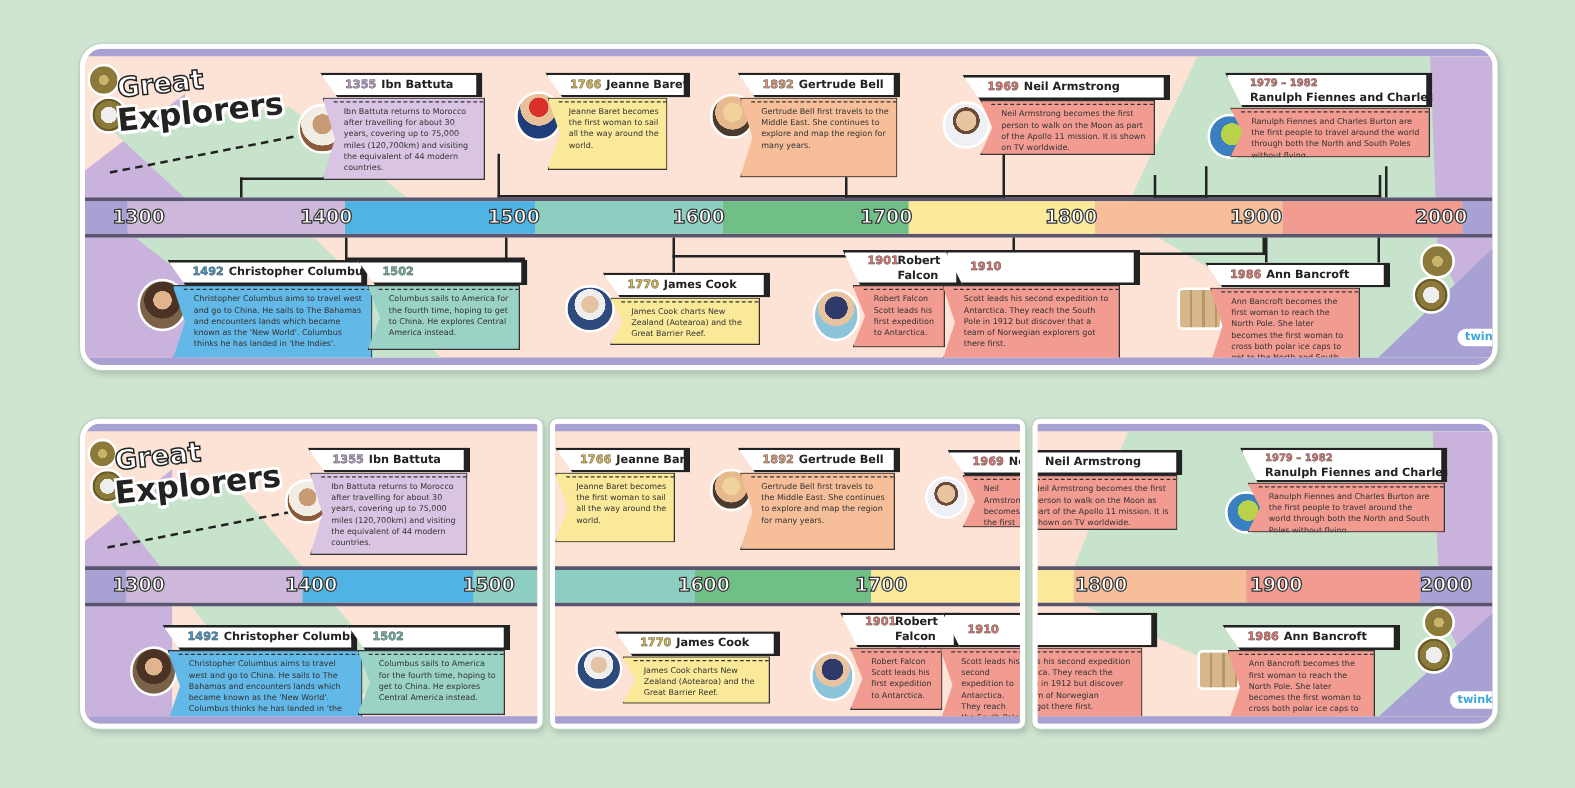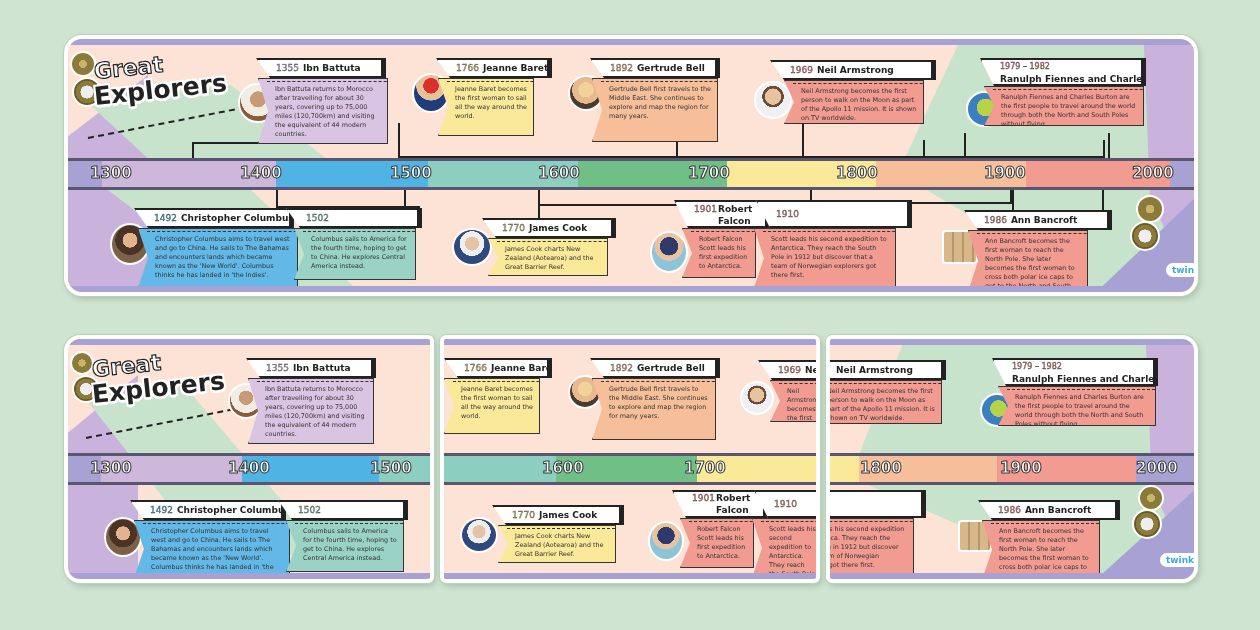--- a/index.html
+++ b/index.html
@@ -48,21 +48,21 @@
   .title-great { font-size: 22px; color: #fff; -webkit-text-stroke: 1.2px #222; text-shadow:none; }
   .title-explorers { font-size: 25px; }
 
   .event { position: absolute; }
   .ev-head {
     position: absolute; background: #fff; border: 2px solid #222; border-right-width: 5px;
     height: 20px; font-size: 9px; font-weight: bold; color: #222;
     display: flex; align-items: center; padding-left: 18px; white-space: nowrap;
     clip-path: polygon(0 0, 100% 0, 100% 100%, 14px 100%);
   }
-  .ev-head .yr { font-weight: normal; -webkit-text-stroke: 0.4px #555; margin-right: 4px; }
+  .ev-head .yr { font-weight: bold; -webkit-text-stroke: 0.4px #555; margin-right: 4px; }
   .ev-body {
     position: absolute; border: 1.5px solid #333; padding: 6px 6px 4px 16px;
     font-size: 6.4px; line-height: 1.42; color: #333;
     clip-path: polygon(0 0, 100% 0, 100% 100%, 0 100%, 10px 50%);
   }
   .ev-body::before {
     content: ""; position: absolute; left: 8px; right: -20px; top: 2px; border-top: 1.5px dashed #333;
   }
   .portrait {
     position: absolute; border-radius: 50%; border: 2px solid #fff;

